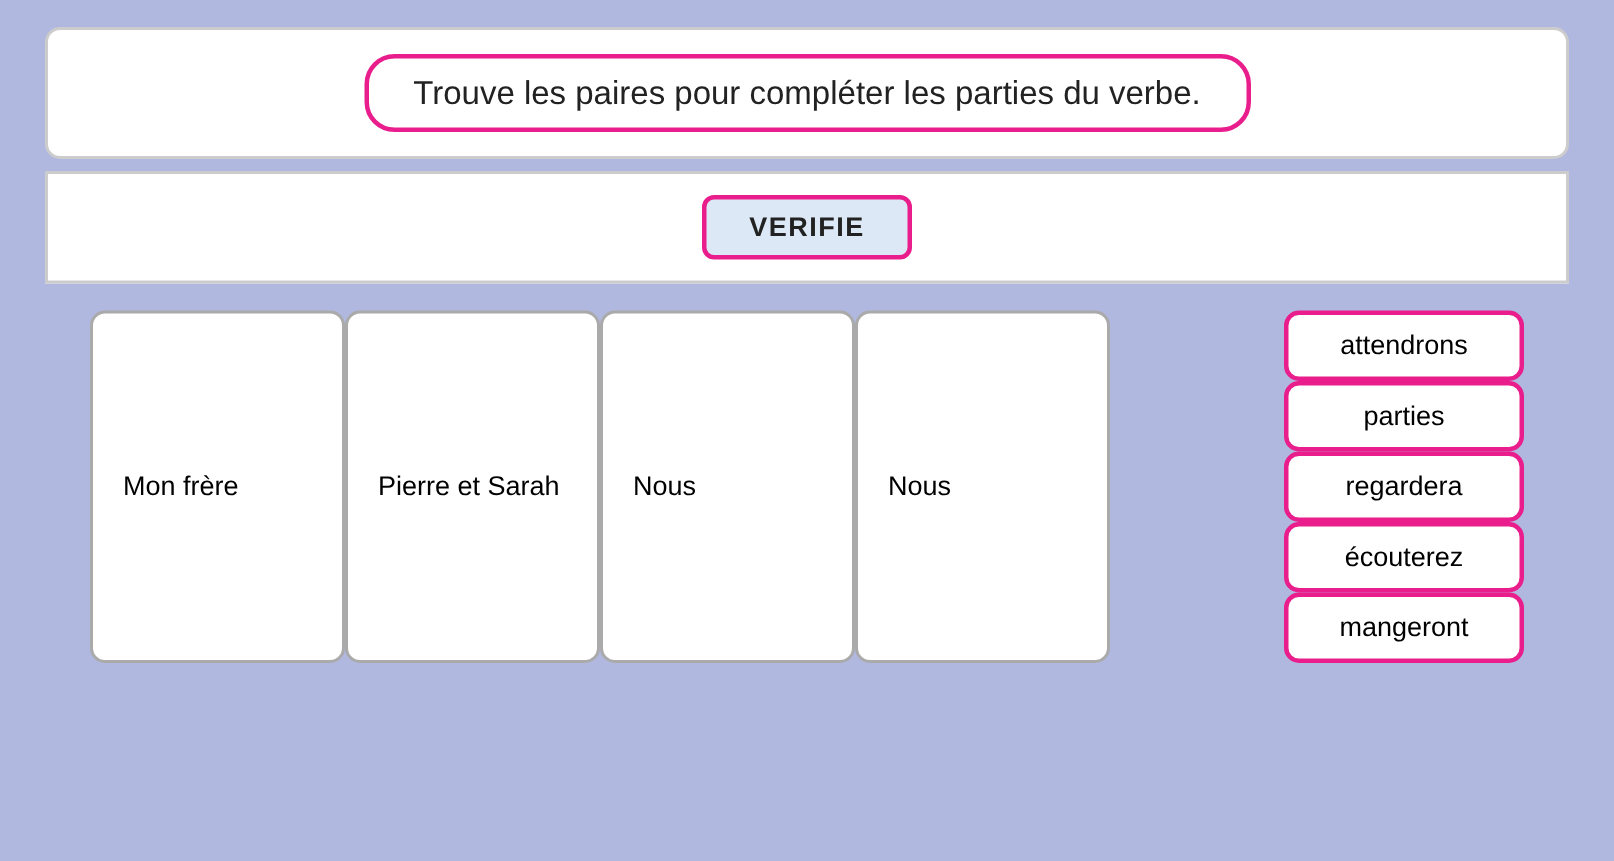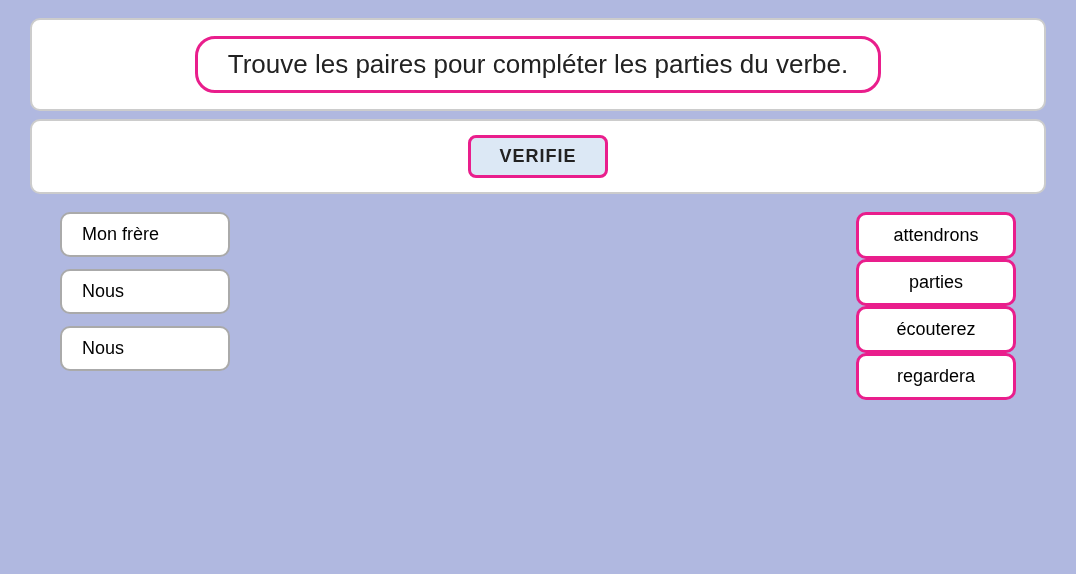--- a/index.html
+++ b/index.html
@@ -25,29 +25,29 @@
       padding: 16px 20px;
       display: flex;
       justify-content: center;
       align-items: center;
     }
 
     .instruction-text {
       border: 3px solid #e91e8c;
       border-radius: 20px;
       padding: 10px 30px;
-      font-size: 26px;
+      font-size: 22px;
       color: #222;
       font-weight: normal;
     }
 
     .verify-banner {
       background-color: white;
       border: 2px solid #ccc;
-      border-radius: 10px;
+      border-radius: 0;
       margin: 0px 30px 18px 30px;
       padding: 14px 20px;
       display: flex;
       justify-content: center;
       align-items: center;
     }
 
     .verify-button {
       background-color: #dce8f5;
       border: 3px solid #e91e8c;
@@ -62,22 +62,21 @@
 
     .matching-area {
       display: flex;
       justify-content: space-between;
       padding: 0 60px;
       margin-top: 5px;
     }
 
     .left-column {
       display: flex;
-      flex-direction: column;
-      gap: 12px;
+      flex-direction: row;
     }
 
     .right-column {
       display: flex;
       flex-direction: column;
     }
 
     .word-card {
       background-color: white;
       border: 2px solid #aaa;
@@ -104,23 +103,25 @@
 </div>
 
 <div class="verify-banner">
   <button class="verify-button">VERIFIE</button>
 </div>
 
 <div class="matching-area">
 
   <div class="left-column" id="left-col">
   <div class="word-card">Mon frère</div>
+      <div class="word-card">Pierre et Sarah</div>
       <div class="word-card">Nous</div>
       <div class="word-card">Nous</div>
     </div>
 
   <div class="right-column" id="right-col">
   <div class="word-card right-card">attendrons</div>
       <div class="word-card right-card">parties</div>
+      <div class="word-card right-card">regardera</div>
       <div class="word-card right-card">écouterez</div>
-      <div class="word-card right-card">regardera</div>
+      <div class="word-card right-card">mangeront</div>
     </div>
 </div>
 
 </body></html>

